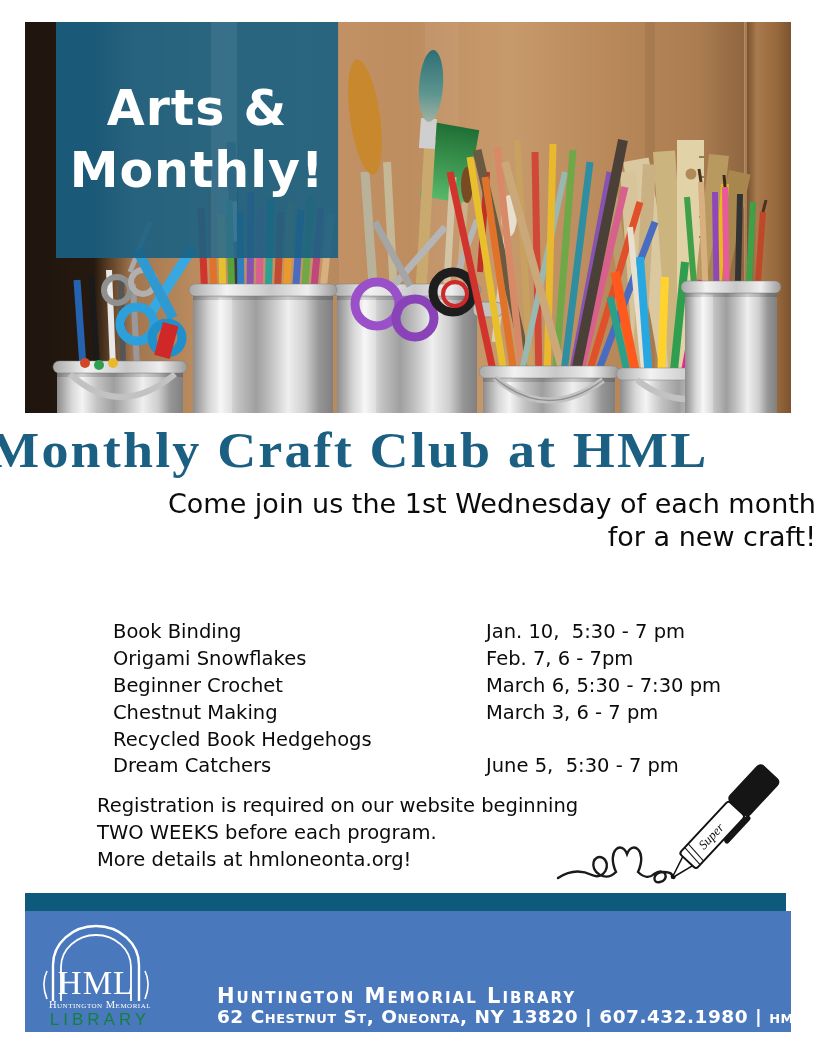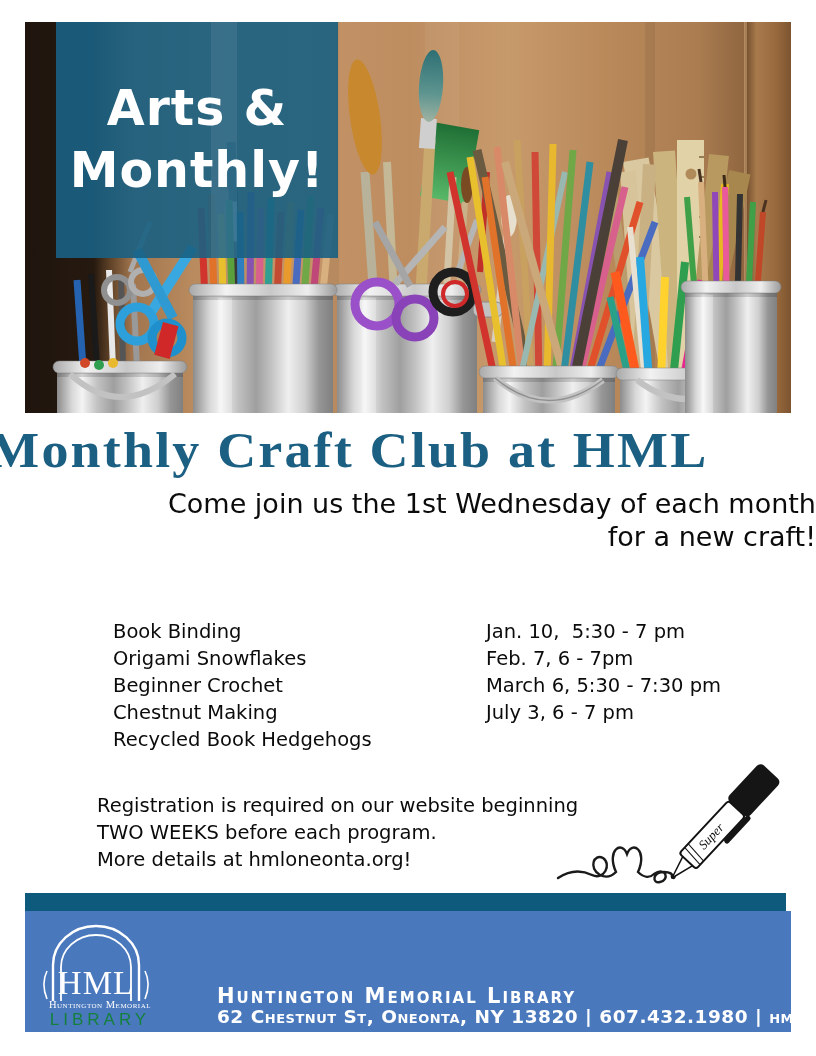--- a/index.html
+++ b/index.html
@@ -312,24 +312,28 @@
     <div class="sched-row">
       <span class="sched-craft">Origami Snowflakes</span>
       <span class="sched-date">Feb. 7, 6 - 7pm</span>
     </div>
     <div class="sched-row">
       <span class="sched-craft">Beginner Crochet</span>
       <span class="sched-date">March 6, 5:30 - 7:30 pm</span>
     </div>
     <div class="sched-row">
       <span class="sched-craft">Chestnut Making</span>
-      <span class="sched-date">July 3, 6 - 7 pm</span>
+      <span class="sched-date">March 3, 6 - 7 pm</span>
     </div>
     <div class="sched-row">
       <span class="sched-craft">Recycled Book Hedgehogs</span>
+    </div>
+    <div class="sched-row">
+      <span class="sched-craft">Dream Catchers</span>
+      <span class="sched-date">June 5,  5:30 - 7 pm</span>
     </div>
   </div>
 
   <div class="abs registration">
     <div>Registration is required on our website beginning</div>
     <div>TWO WEEKS before each program.</div>
     <div>More details at hmloneonta.org!</div>
   </div>
 
   <svg class="abs pen" viewBox="0 0 250 140">

